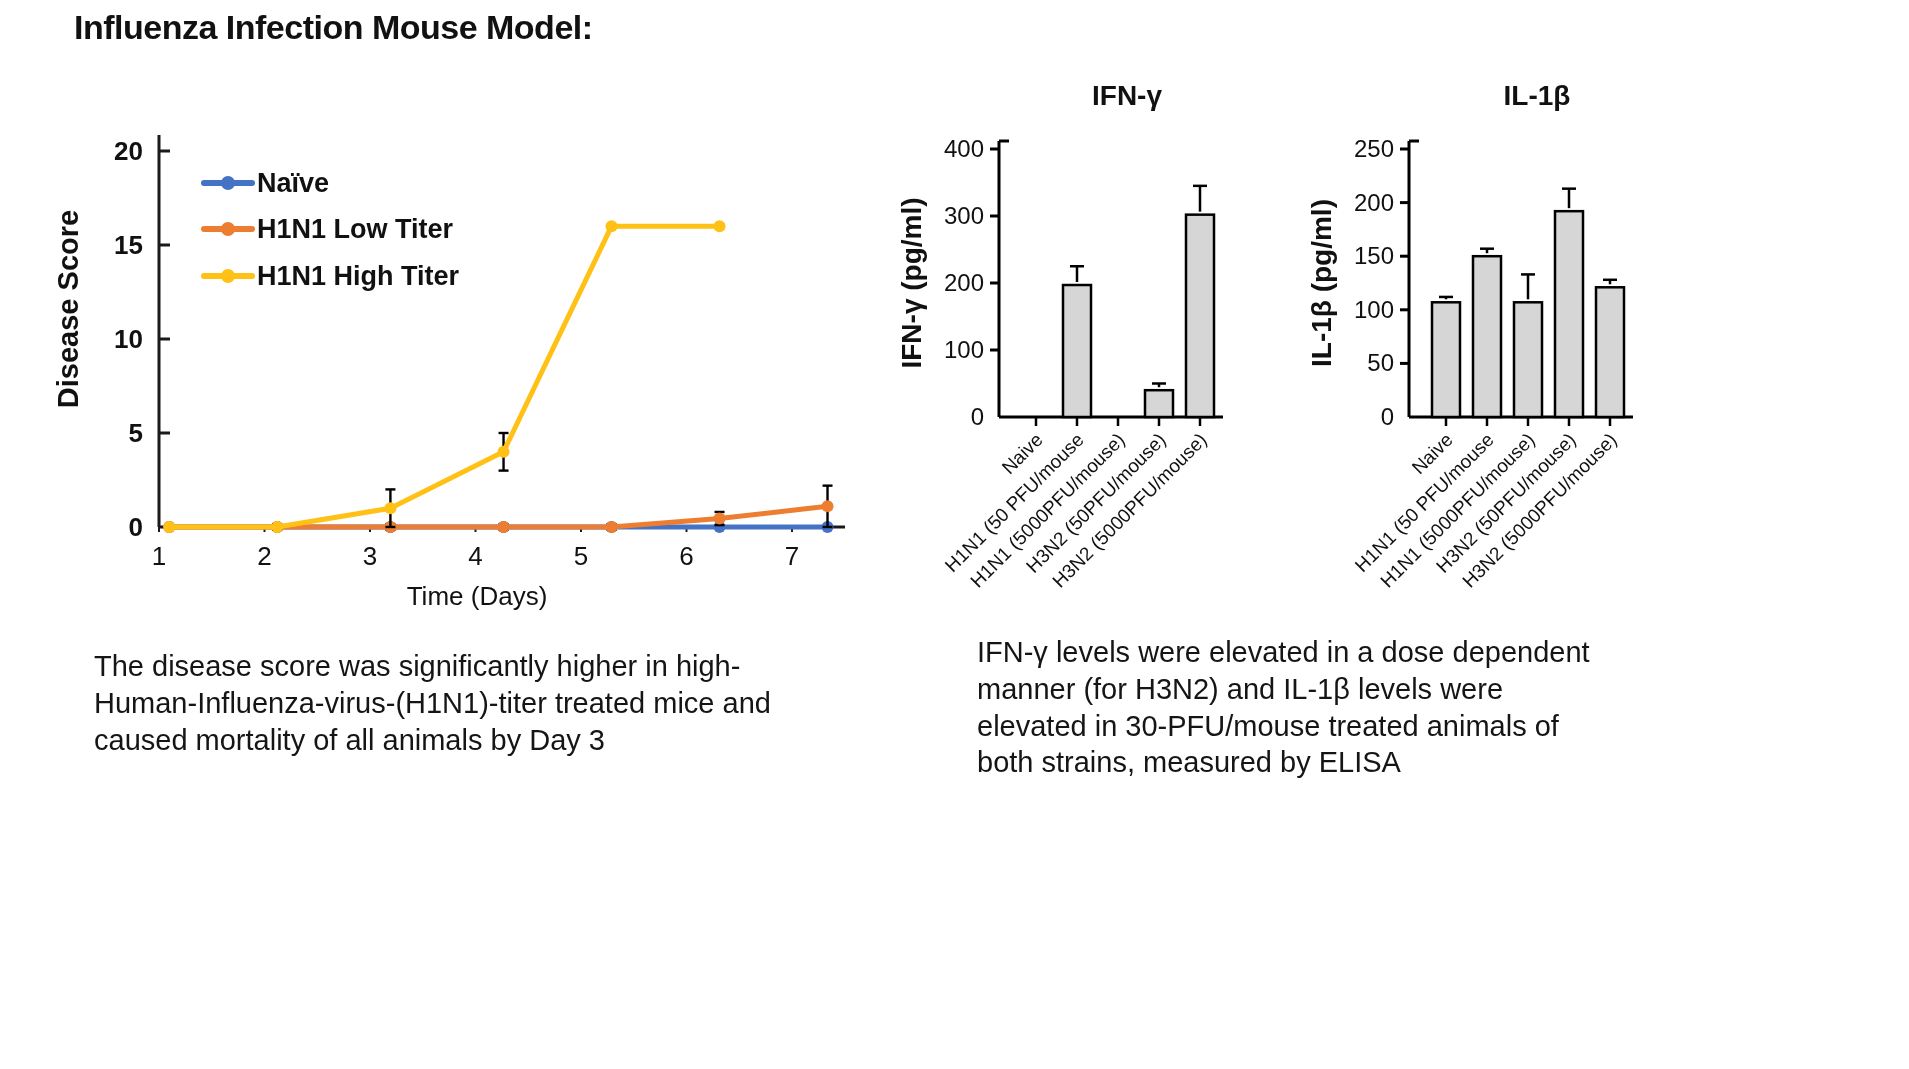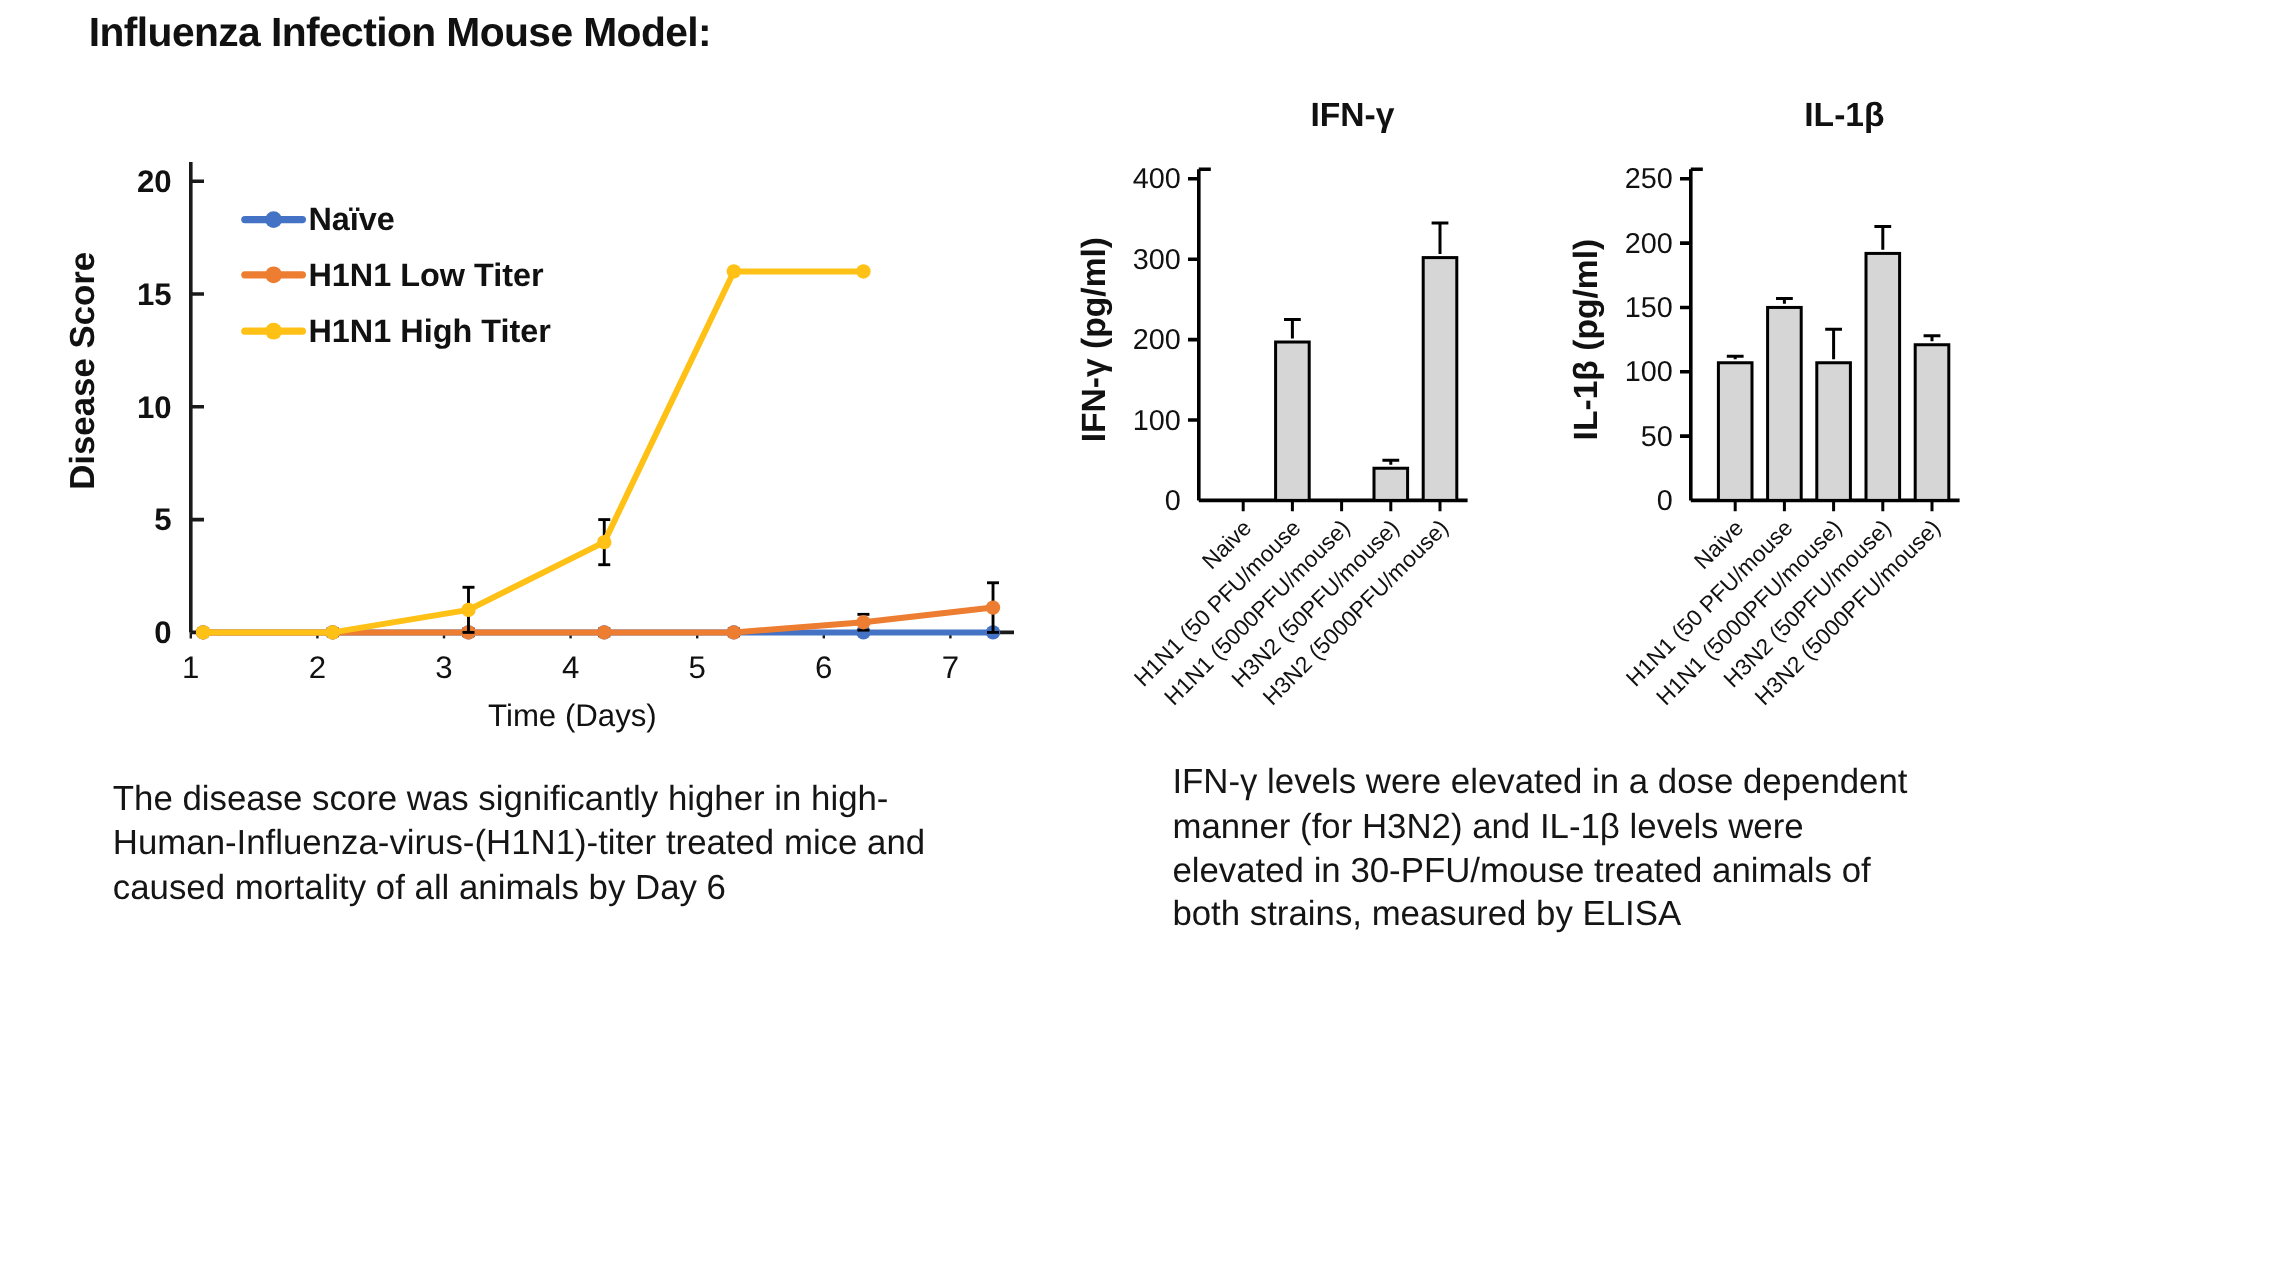--- a/index.html
+++ b/index.html
@@ -218,19 +218,19 @@
         <text x="167" y="376" text-anchor="end" font-size="19" fill="#111" transform="rotate(-45 167 376)">Naive</text>
         <text x="208" y="376" text-anchor="end" font-size="19" fill="#111" transform="rotate(-45 208 376)">H1N1 (50 PFU/mouse</text>
         <text x="249" y="376" text-anchor="end" font-size="19" fill="#111" transform="rotate(-45 249 376)">H1N1 (5000PFU/mouse)</text>
         <text x="290" y="376" text-anchor="end" font-size="19" fill="#111" transform="rotate(-45 290 376)">H3N2 (50PFU/mouse)</text>
         <text x="331" y="376" text-anchor="end" font-size="19" fill="#111" transform="rotate(-45 331 376)">H3N2 (5000PFU/mouse)</text>
       </g>
     </svg>
 
   <p id="caption-left" class="caption">The disease score was significantly higher in high-
 Human-Influenza-virus-(H1N1)-titer treated mice and
-caused mortality of all animals by Day 6</p>
+caused mortality of all animals by Day 3</p>
 
   <p id="caption-right" class="caption">IFN-γ levels were elevated in a dose dependent
 manner (for H3N2) and IL-1β levels were
 elevated in 30-PFU/mouse treated animals of
 both strains, measured by ELISA</p>
 </div>
 
 </body></html>

